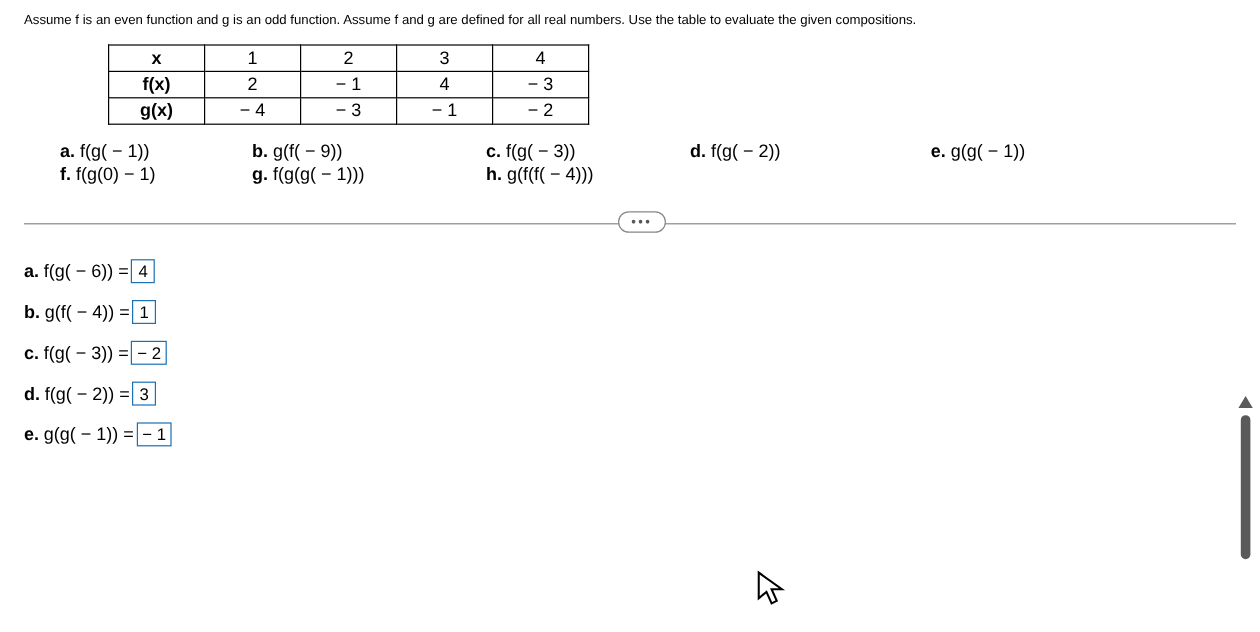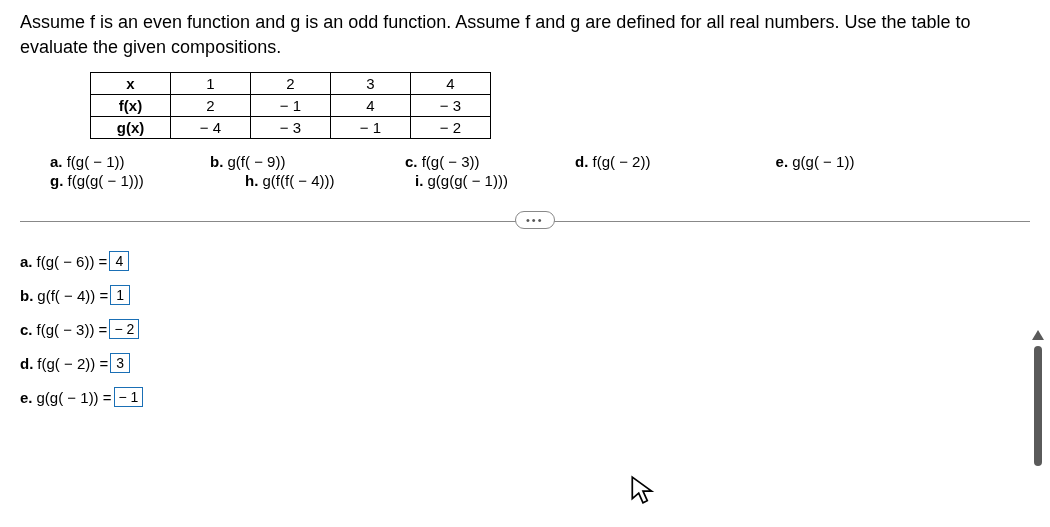--- a/index.html
+++ b/index.html
@@ -17,21 +17,21 @@
       overflow: hidden;
     }
     .page {
       background: #fff;
       width: 100%;
       height: 100%;
       padding: 10px 20px;
       position: relative;
     }
     .prompt {
-      font-size: 18px;
+      font-size: 11px;
       line-height: 1.4;
       margin-bottom: 12px;
     }
     .table-wrap {
       margin-left: 70px;
       margin-bottom: 14px;
     }
     table.data {
       border-collapse: collapse;
     }
@@ -178,23 +178,23 @@
 
   <div class="items">
     <div class="items-row">
       <div class="item w1"><span class="lab">a.</span> <span>f(g( − 1))</span></div>
       <div class="item w2"><span class="lab">b.</span> <span>g(f( − 9))</span></div>
       <div class="item w3"><span class="lab">c.</span> <span>f(g( − 3))</span></div>
       <div class="item w4"><span class="lab">d.</span> <span>f(g( − 2))</span></div>
       <div class="item w5"><span class="lab">e.</span> <span>g(g( − 1))</span></div>
     </div>
     <div class="items-row">
+      <div class="item w1"><span class="lab">f.</span> <span>f(g(0) − 1)</span></div>
       <div class="item w2"><span class="lab">g.</span> <span>f(g(g( − 1)))</span></div>
       <div class="item w3"><span class="lab">h.</span> <span>g(f(f( − 4)))</span></div>
-      <div class="item w4"><span class="lab">i.</span> <span>g(g(g( − 1)))</span></div>
     </div>
   </div>
 
   <div class="divider-wrap">
     <div class="divider"></div>
     <div class="ellipsis-pill">•••</div>
   </div>
 
   <div class="answers">
     <div class="ans-row">

